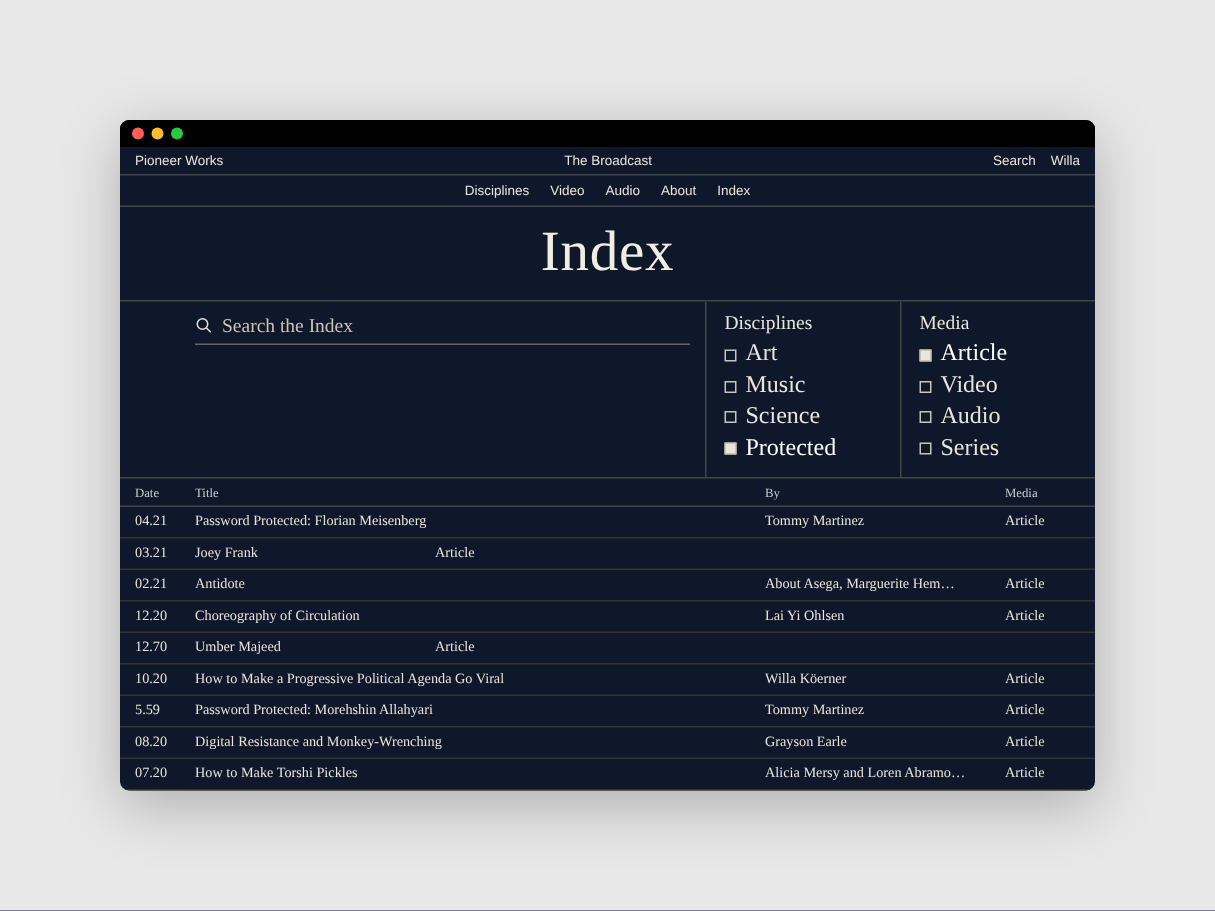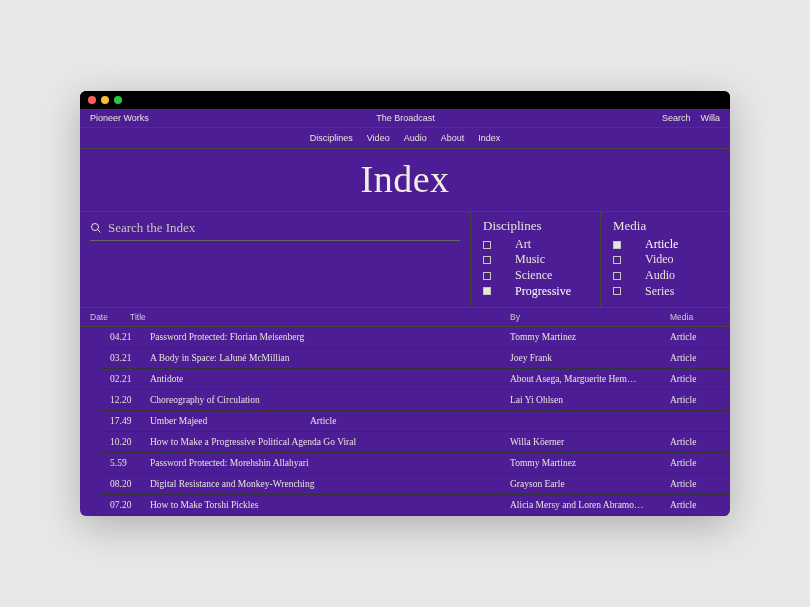--- a/index.html
+++ b/index.html
@@ -7,21 +7,21 @@
     background: #e8e8e8;
     font-family: Georgia, 'Times New Roman', serif;
     display: flex;
     align-items: center;
     justify-content: center;
     min-height: 607px;
     padding: 20px;
   }
   .window {
     width: 650px;
-    background: #4c1d95;
+    background: #0f172a;
     border-radius: 6px;
     box-shadow: 0 10px 40px rgba(0,0,0,0.25);
     overflow: hidden;
   }
   .titlebar {
     height: 18px;
     background: #000;
     display: flex;
     align-items: center;
     padding: 0 8px;
@@ -68,20 +68,21 @@
     font-weight: normal;
     padding: 8px 0 10px 0;
     border-bottom: 1px solid #444;
     color: #f0ede2;
     letter-spacing: 0.5px;
   }
 
   .filter-row {
     display: flex;
     border-bottom: 1px solid #444;
+    padding-left: 40px;
   }
   .search-col {
     flex: 1.3;
     padding: 8px 10px;
     display: flex;
     flex-direction: column;
   }
   .search-wrap {
     display: flex;
     align-items: center;
@@ -107,51 +108,50 @@
     min-width: 130px;
   }
   .facet-heading {
     font-size: 13px;
     margin-bottom: 3px;
     font-family: Georgia, serif;
   }
   .facet-item {
     display: flex;
     align-items: center;
-    gap: 24px;
-    font-size: 12px;
+    gap: 6px;
+    font-size: 16px;
     line-height: 1.3;
     font-family: Georgia, serif;
     cursor: pointer;
   }
   .checkbox {
     width: 8px; height: 8px;
     border: 1px solid #c8c4b6;
     flex-shrink: 0;
   }
   .checkbox.checked { background: #e8e5da; }
   .facet-item.selected { color: #fff; }
 
   .table-head {
     display: flex;
     padding: 4px 10px;
-    font-family: Liberation Sans, sans-serif;
+    font-family: Liberation Serif, serif;
     font-size: 8.5px;
     border-bottom: 1px solid #444;
     color: #ccc;
   }
   .table-row {
     display: flex;
     padding: 5px 10px;
     font-family: Georgia, serif;
     font-size: 9.5px;
     border-bottom: 1px solid #333;
     color: #e8e5da;
     cursor: pointer;
-    margin-left: 20px;
   }
   .col-date { width: 40px; flex-shrink:0; }
   .col-title { flex: 1; padding-right: 10px; white-space: nowrap; overflow: hidden; text-overflow: ellipsis; }
   .col-by { width: 160px; flex-shrink:0; white-space: nowrap; overflow: hidden; text-overflow: ellipsis; padding-right: 8px;}
   .col-media { width: 50px; flex-shrink:0; }
 </style>
 </head>
 <body>
 
 <div class="window">
@@ -202,21 +202,21 @@
         <div class="facet-item">
             <span class="checkbox"></span>
             <span>Music</span>
           </div>
         <div class="facet-item">
             <span class="checkbox"></span>
             <span>Science</span>
           </div>
         <div class="facet-item selected">
             <span class="checkbox checked"></span>
-            <span>Progressive</span>
+            <span>Protected</span>
           </div>
       </div>
 
       <div class="facet-col">
         <div class="facet-heading">Media</div>
         <div class="facet-item selected">
             <span class="checkbox checked"></span>
             <span>Article</span>
           </div>
         <div class="facet-item">
@@ -243,38 +243,37 @@
 
     <div id="table-body">
         <div class="table-row">
           <span class="col-date">04.21</span>
           <span class="col-title">Password Protected: Florian Meisenberg</span>
           <span class="col-by">Tommy Martinez</span>
           <span class="col-media">Article</span>
         </div>
         <div class="table-row">
           <span class="col-date">03.21</span>
-          <span class="col-title">A Body in Space: LaJuné McMillian</span>
           <span class="col-by">Joey Frank</span>
           <span class="col-media">Article</span>
         </div>
         <div class="table-row">
           <span class="col-date">02.21</span>
           <span class="col-title">Antidote</span>
           <span class="col-by">About Asega, Marguerite Hem…</span>
           <span class="col-media">Article</span>
         </div>
         <div class="table-row">
           <span class="col-date">12.20</span>
           <span class="col-title">Choreography of Circulation</span>
           <span class="col-by">Lai Yi Ohlsen</span>
           <span class="col-media">Article</span>
         </div>
         <div class="table-row">
-          <span class="col-date">17.49</span>
+          <span class="col-date">12.70</span>
           <span class="col-by">Umber Majeed</span>
           <span class="col-media">Article</span>
         </div>
         <div class="table-row">
           <span class="col-date">10.20</span>
           <span class="col-title">How to Make a Progressive Political Agenda Go Viral</span>
           <span class="col-by">Willa Köerner</span>
           <span class="col-media">Article</span>
         </div>
         <div class="table-row">

